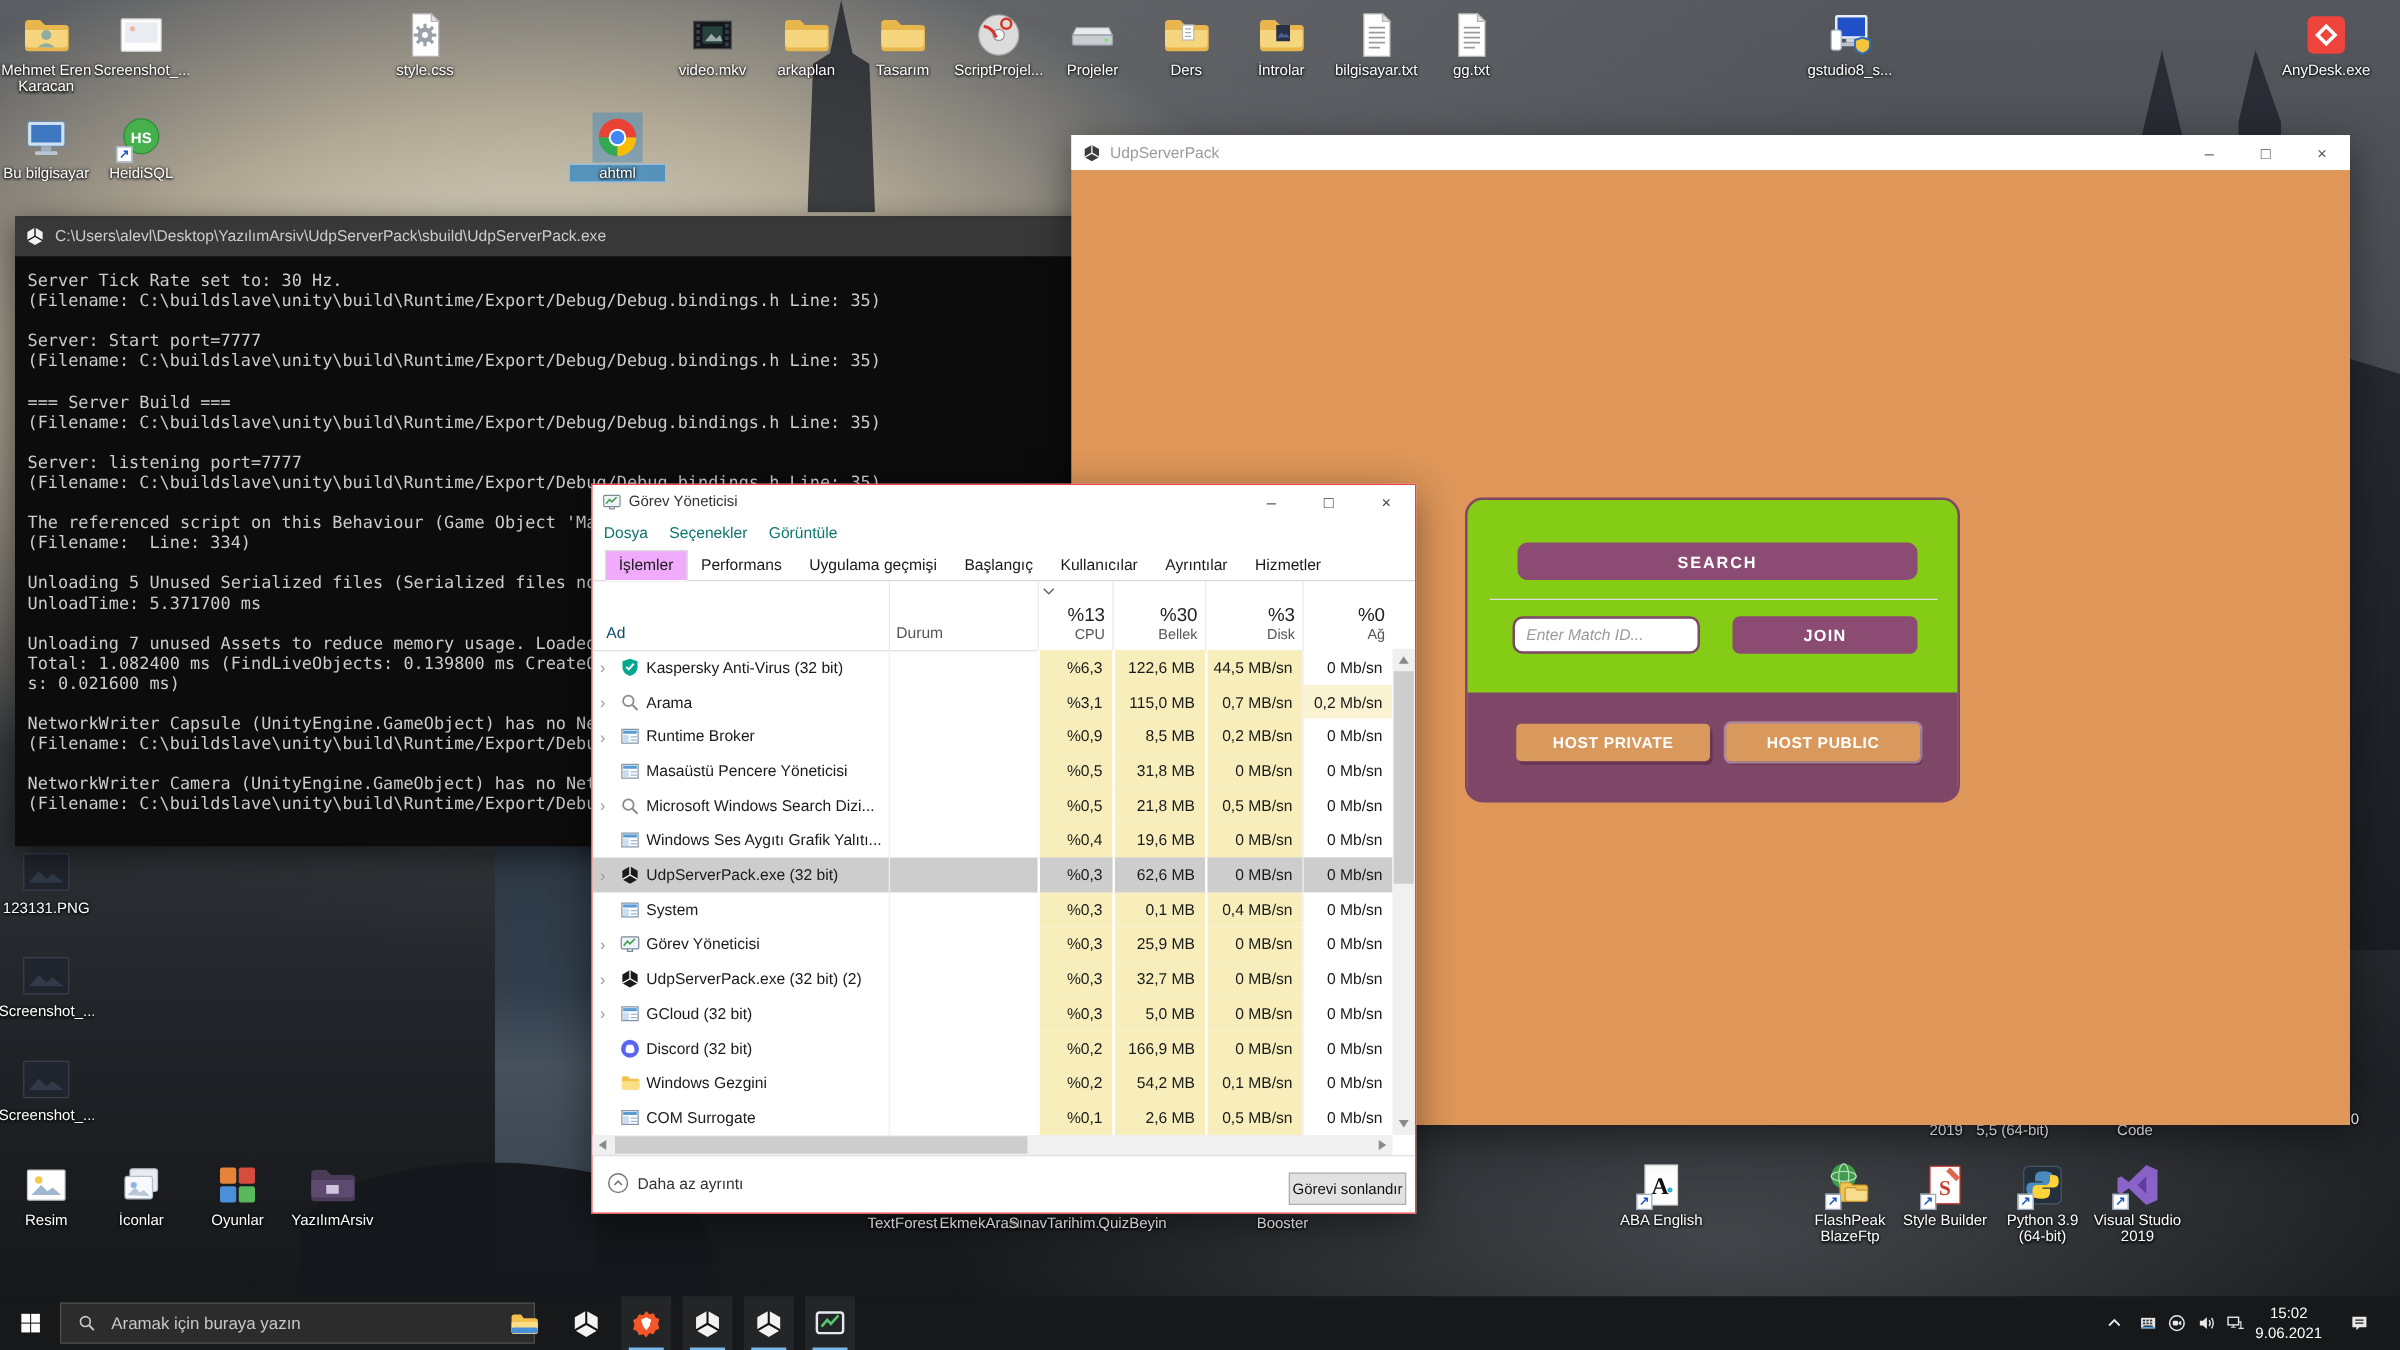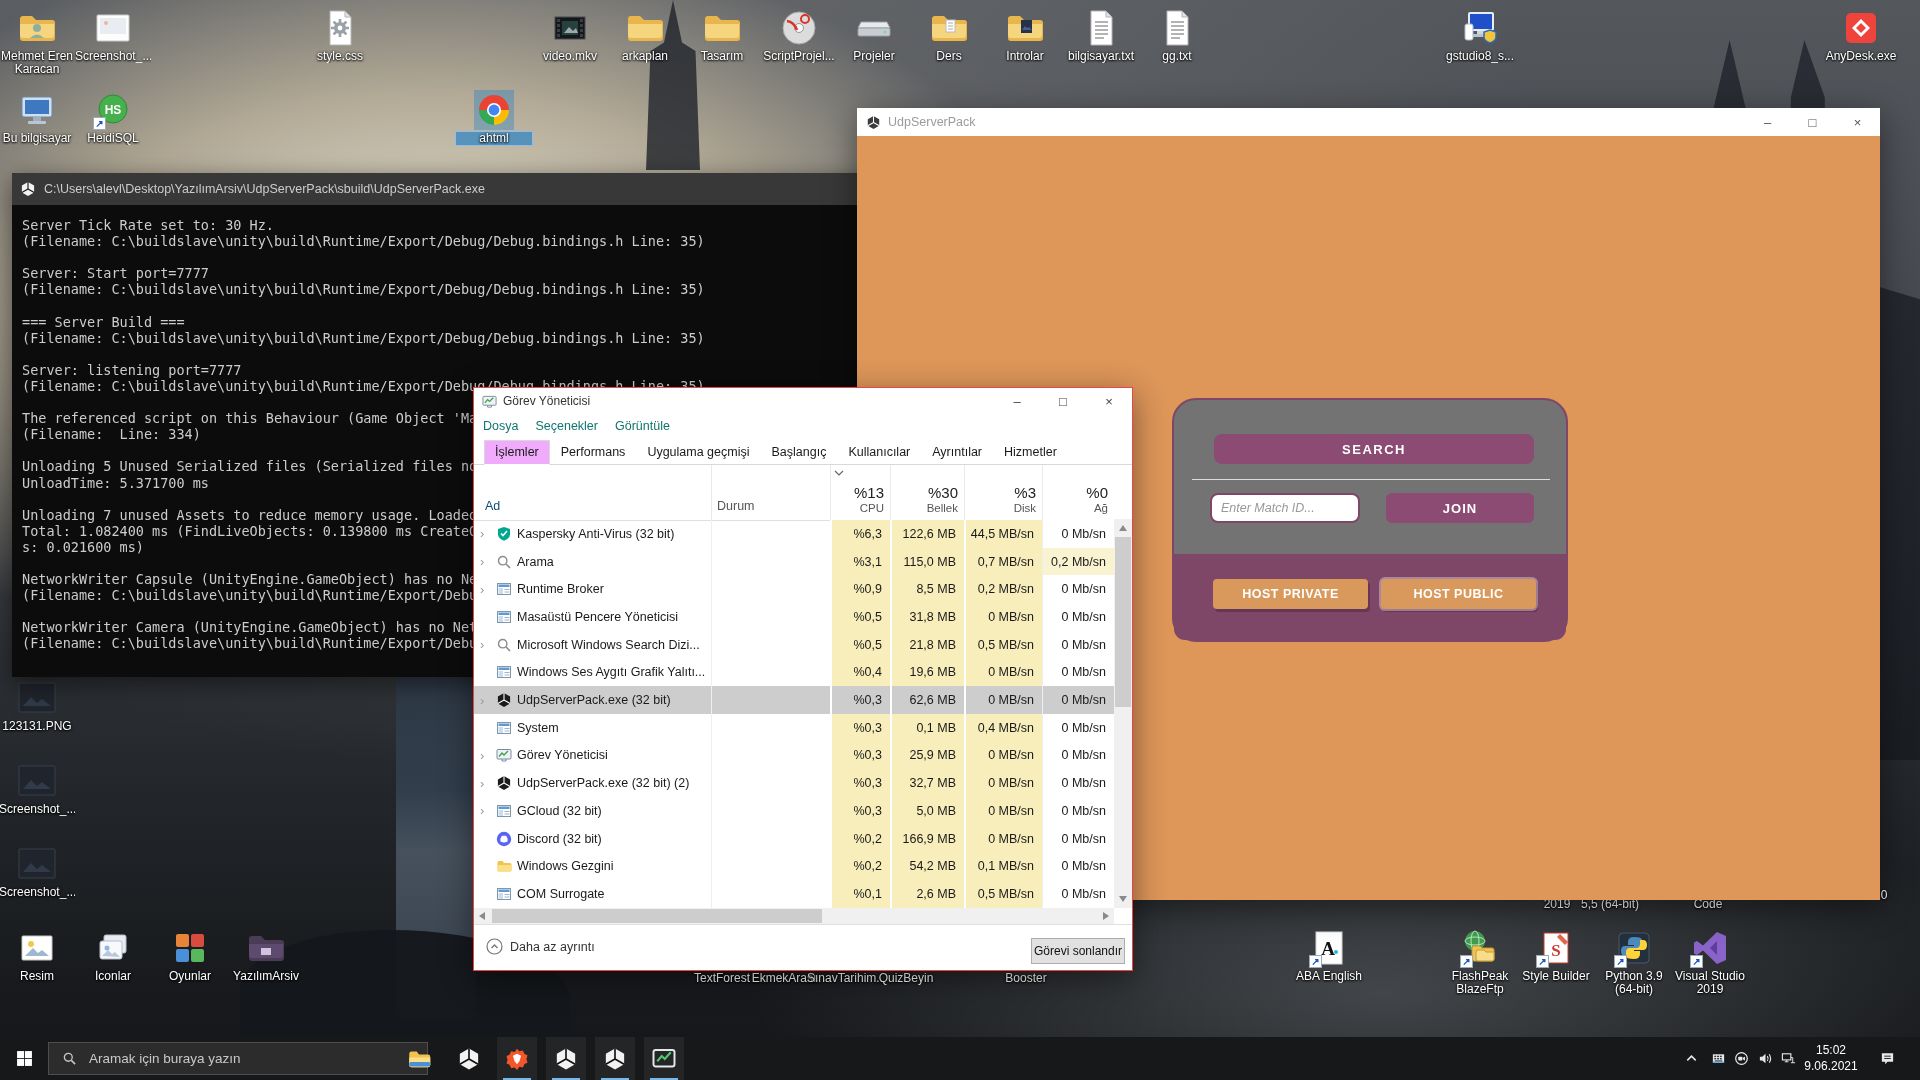--- a/index.html
+++ b/index.html
@@ -108,22 +108,22 @@
     font-size:12px;display:flex;align-items:center;justify-content:center;color:#111;}
 
   
   #udp{position:absolute;left:857px;top:108px;width:1023px;height:792px;z-index:3;background:#de9659;
     box-shadow:0 8px 30px rgba(0,0,0,.45);}
   .udp-title{height:28px;background:#fff;display:flex;align-items:center;padding-left:9px;gap:7px;}
   .udp-title svg{width:15px;height:15px;opacity:.85;flex:none;}
   .udp-title .t{color:#9b9b9b;font-size:12.5px;}
   .udp-btns{margin-left:auto;display:flex;height:100%;}
   .udp-btn{width:45px;display:flex;align-items:center;justify-content:center;color:#555;font-size:13px;}
-  .card{position:absolute;left:315px;top:290px;width:396px;height:244px;background:#737373;
-    border:2px solid #7e4667;border-radius:24px;box-sizing:border-box;}
+  .card{position:absolute;left:315px;top:290px;width:396px;height:244px;background:#84cc16;
+    border:2px solid #7e4667;border-radius:14px;box-sizing:border-box;}
   .card-bottom{position:absolute;left:0;bottom:0;width:100%;height:86px;background:#7e4667;border-radius:0 0 11px 11px;}
   .btn-search{position:absolute;left:40px;top:34px;width:320px;height:30px;background:#8c4b73;border-radius:8px;
     color:#fff;font-weight:bold;font-size:13px;letter-spacing:1.5px;display:flex;align-items:center;justify-content:center;}
   .sep{position:absolute;left:18px;top:79px;width:358px;height:1px;background:#ddd;}
   .match-input{position:absolute;left:36px;top:93px;width:150px;height:30px;border:2px solid #7e4667;border-radius:8px;
     box-sizing:border-box;font-style:italic;color:#9a9a9a;font-size:12.5px;padding:0 9px;background:#fff;
     font-family:"Liberation Sans",sans-serif;outline:none;}
   .match-input::placeholder{color:#9a9a9a;font-style:italic;}
   .btn-join{position:absolute;left:212px;top:93px;width:148px;height:30px;background:#8c4b73;border-radius:6px;
     color:#fff;font-weight:bold;font-size:13px;letter-spacing:1px;display:flex;align-items:center;justify-content:center;}

